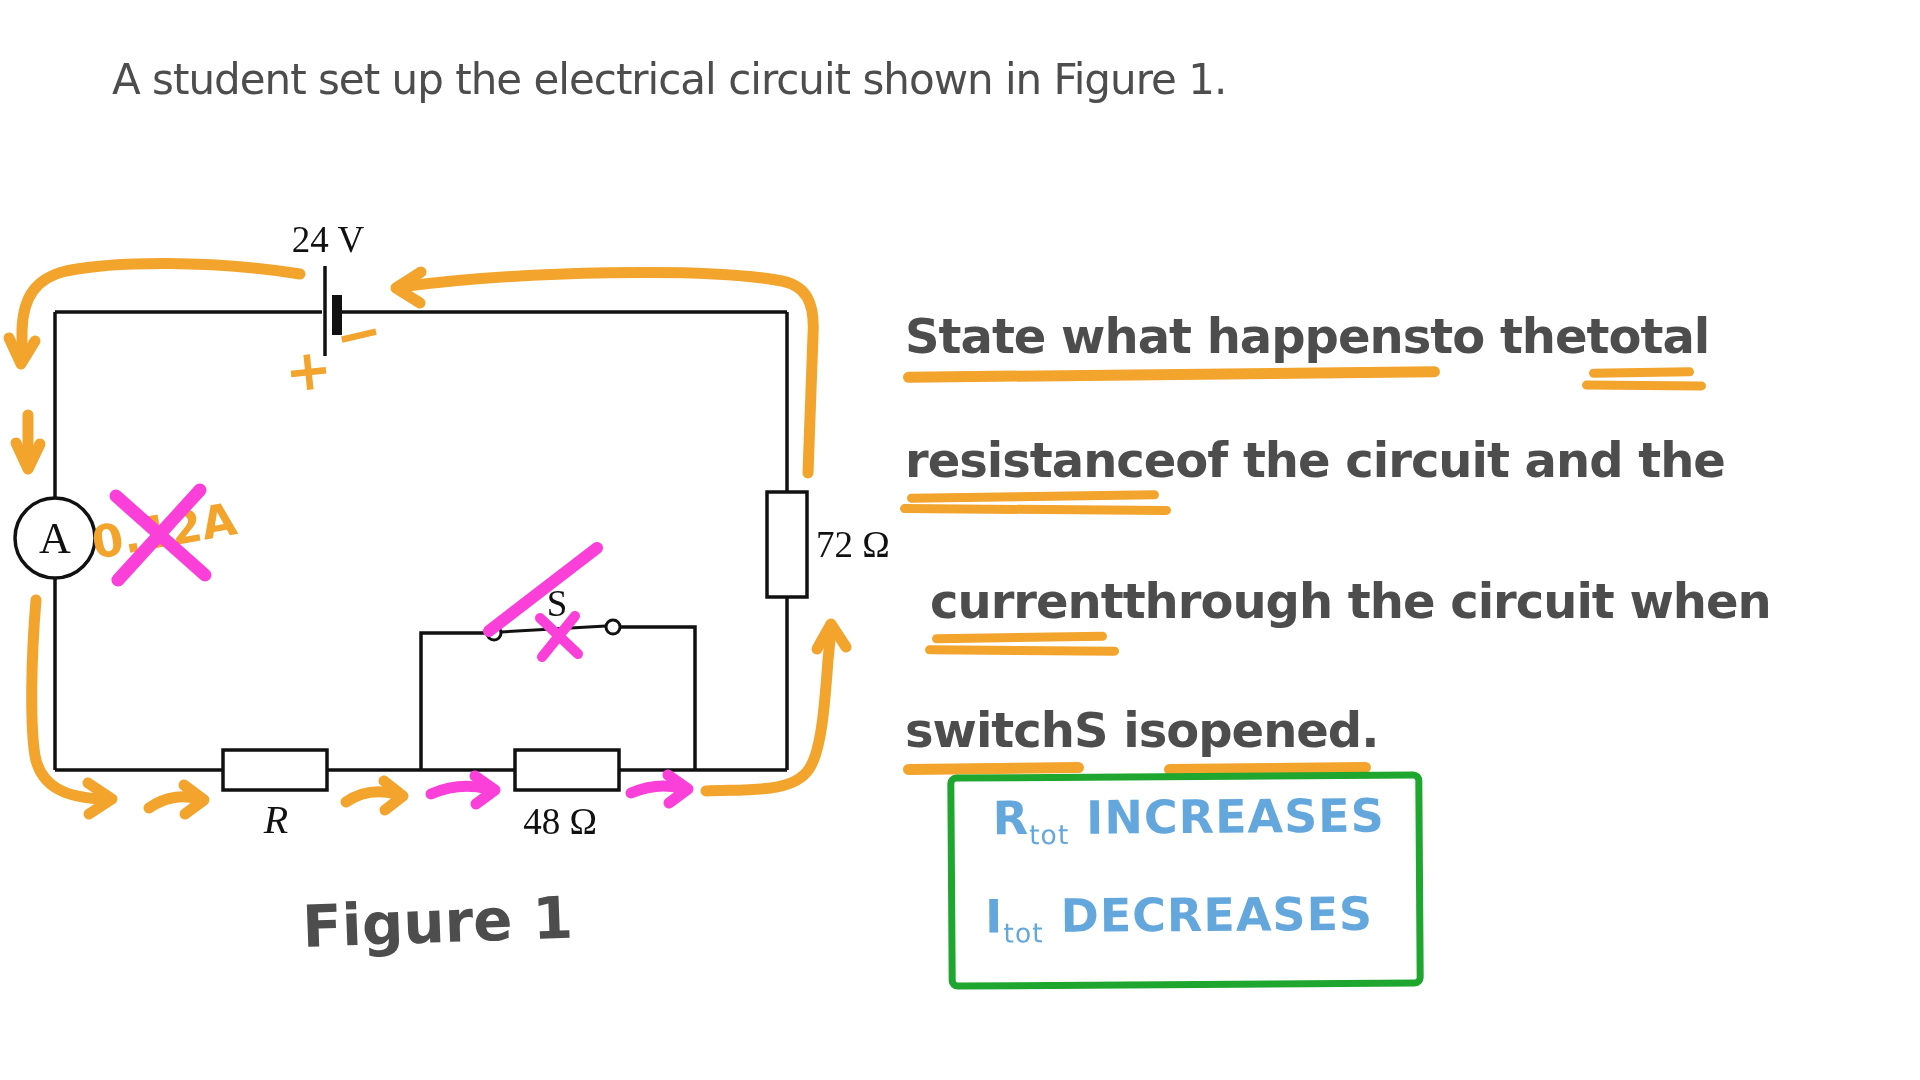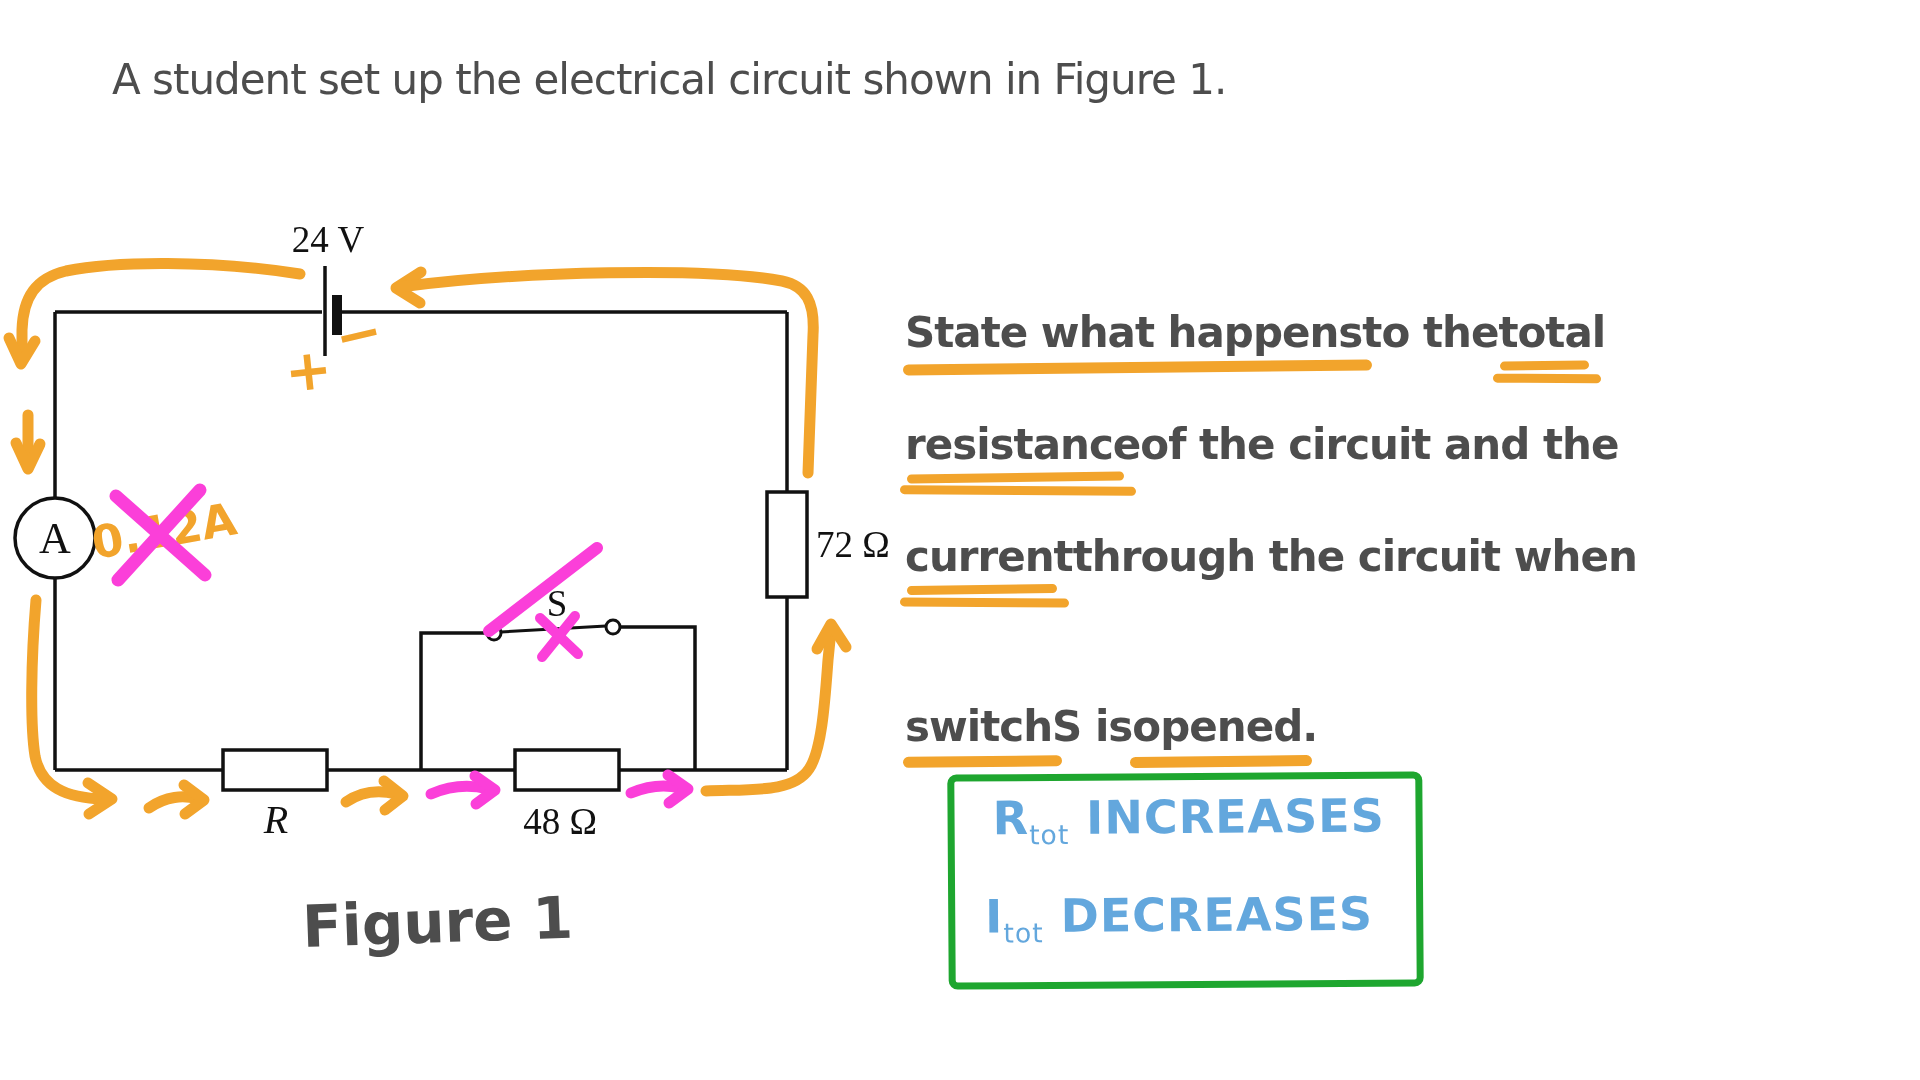--- a/index.html
+++ b/index.html
@@ -11,25 +11,25 @@
   }
   html,body{margin:0;padding:0;background:#fff;}
   body{width:1920px;height:1080px;position:relative;overflow:hidden;
        font-family:"DejaVu Sans",sans-serif;color:var(--ink);}
   .hw{font-weight:bold;color:var(--ink);}
   #title{position:absolute;left:100px;top:55px;font-size:42px;font-weight:normal;
          letter-spacing:-1px;white-space:nowrap;margin-left:12px;}
   #circuit-svg{position:absolute;left:0;top:150px;width:900px;height:870px;}
 
   
-  .qline{position:absolute;left:905px;font-size:42px;font-weight:bold;
+  .qline{position:absolute;left:905px;font-size:48px;font-weight:bold;
          white-space:nowrap;letter-spacing:-1px;}
   #q-line1{top:308px;}
-  #q-line2{top:420px;}
-  #q-line3{top:532px;}
+  #q-line2{top:432px;}
+  #q-line3{top:573px;margin-left:25px;}
   #q-line4{top:702px;}
   .seg{position:relative;display:inline-block;}
   .seg.u1::after{content:"";position:absolute;left:-2px;right:-10px;bottom:-16px;
       height:11px;background:var(--orange);border-radius:7px;transform:rotate(-0.6deg);}
   .seg.u2::before{content:"";position:absolute;left:2px;right:16px;bottom:-13px;
       height:9px;background:var(--orange);border-radius:6px;transform:rotate(-0.8deg);}
   .seg.u2::after{content:"";position:absolute;left:-5px;right:4px;bottom:-26px;
       height:9px;background:var(--orange);border-radius:6px;transform:rotate(0.4deg);}
 
   

